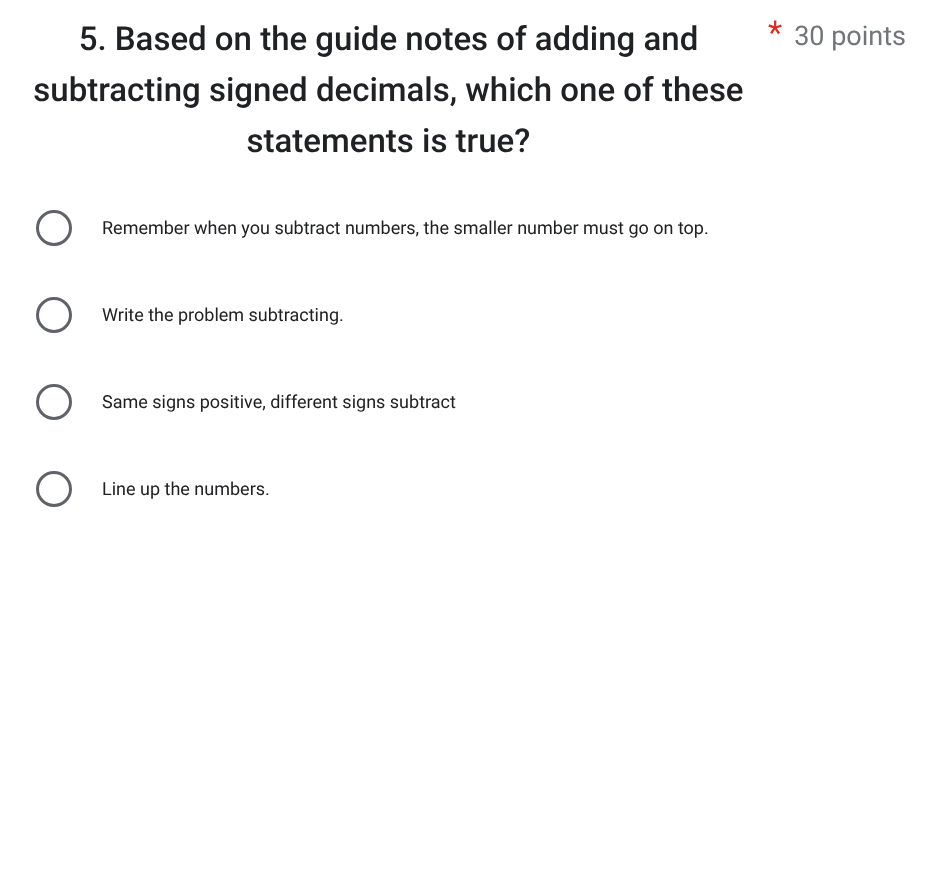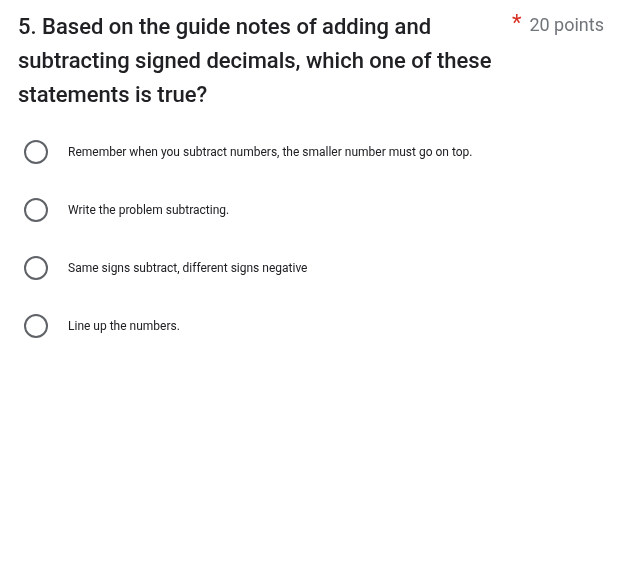--- a/index.html
+++ b/index.html
@@ -1,18 +1,19 @@
 <!DOCTYPE html>
 <html><head>
   <meta charset="utf-8">
   <style>
     * {
       margin: 0;
       padding: 0;
       box-sizing: border-box;
+      text-align: center;
     }
     body {
       font-family: Roboto, Arial, sans-serif;
       background: #ffffff;
       width: 622px;
       padding: 10px 18px;
       color: #202124;
     }
     .question-header {
       display: flex;
@@ -67,34 +68,34 @@
       line-height: 1.45;
     }
   </style>
 </head>
 <body>
 
 <div class="question-header">
   <div class="question-text">5. Based on the guide notes of adding and subtracting signed decimals, which one of these statements is true?</div>
   <div class="points-container">
     <span class="required-star">*</span>
-    <span class="points-text">20 points</span>
+    <span class="points-text">30 points</span>
   </div>
 </div>
 
 <div class="options">
   <div class="option">
     <div class="radio"></div>
     <div class="option-label">Remember when you subtract numbers, the smaller number must go on top.</div>
   </div>
   <div class="option">
     <div class="radio"></div>
     <div class="option-label">Write the problem subtracting.</div>
   </div>
   <div class="option">
     <div class="radio"></div>
-    <div class="option-label">Same signs subtract, different signs negative</div>
+    <div class="option-label">Same signs positive, different signs subtract</div>
   </div>
   <div class="option">
     <div class="radio"></div>
     <div class="option-label">Line up the numbers.</div>
   </div>
 </div>
 
 </body></html>

